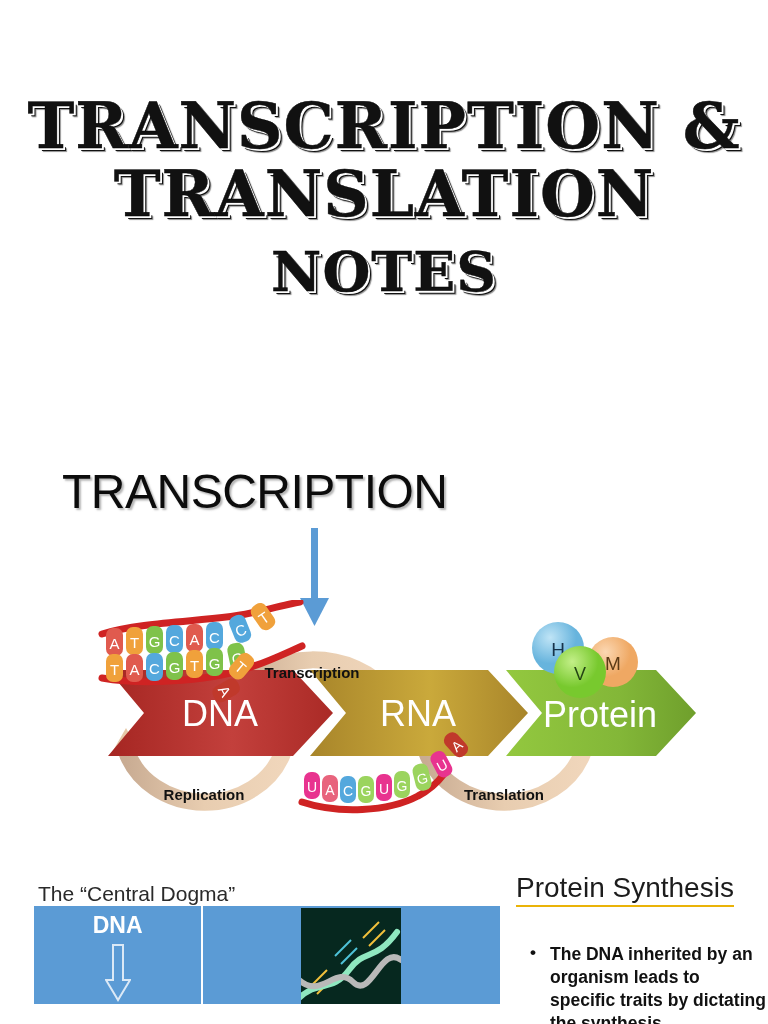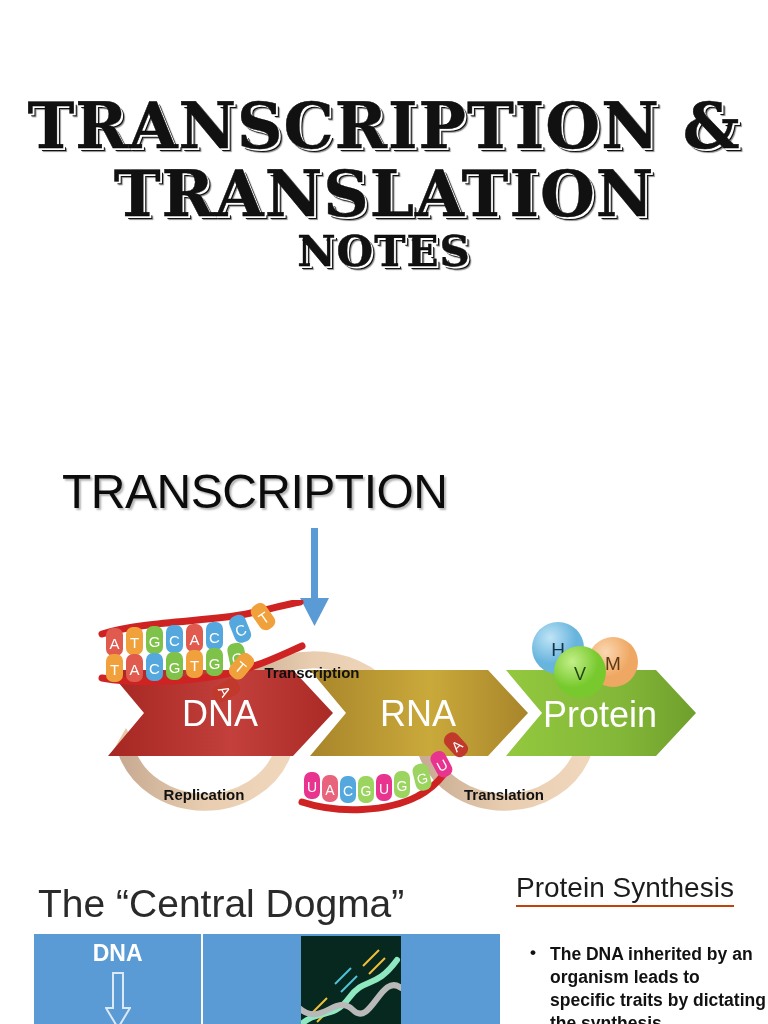--- a/index.html
+++ b/index.html
@@ -30,21 +30,21 @@
     letter-spacing: 1px;
     line-height: 0.98;
     text-shadow:
        2px 2px 0 #ffffff,
        3px 3px 0 #111111,
        4px 4px 1px rgba(0,0,0,0.45);
     -webkit-text-stroke: 0.4px #000;
   }
   #title-line-1 { font-size: 63px; }
   #title-line-2 { font-size: 63px; margin-top: 6px; }
-  #title-line-3 { font-size: 42px; margin-top: 6px; }
+  #title-line-3 { font-size: 55px; margin-top: 20px; }
 
   
   #transcription-heading {
     position: absolute;
     left: 62px;
     top: 464px;
     font-size: 48px;
     font-weight: 400;
     color: #0c0c0c;
     letter-spacing: -0.5px;
@@ -71,25 +71,24 @@
   #dogma-diagram svg { display: block; }
 
   
   #central-dogma-block {
     position: absolute;
     left: 34px;
     top: 882px;
     width: 470px;
   }
   #central-dogma-title {
-    font-size: 39px;
+    font-size: 21px;
     color: #2a2a2a;
     font-weight: 400;
     letter-spacing: 0px;
-    margin-bottom: 8px;
     padding-left: 4px;
   }
   #dogma-table {
     width: 466px;
     height: 98px;
     display: flex;
     border-collapse: collapse;
   }
   .dogma-cell {
     background: #5b9bd5;
@@ -129,21 +128,21 @@
   #protein-synth-block {
     position: absolute;
     left: 512px;
     top: 872px;
     width: 256px;
   }
   #protein-synth-title {
     font-size: 28px;
     color: #1c1c1c;
     font-weight: 400;
-    border-bottom: 2px solid #c2410c;
+    border-bottom: 2px solid #eab308;
     display: inline-block;
     padding-bottom: 1px;
     margin-left: 4px;
   }
   #protein-synth-list {
     margin: 14px 0 0 0;
     padding: 0 0 0 18px;
     list-style: none;
   }
   #protein-synth-list li {

